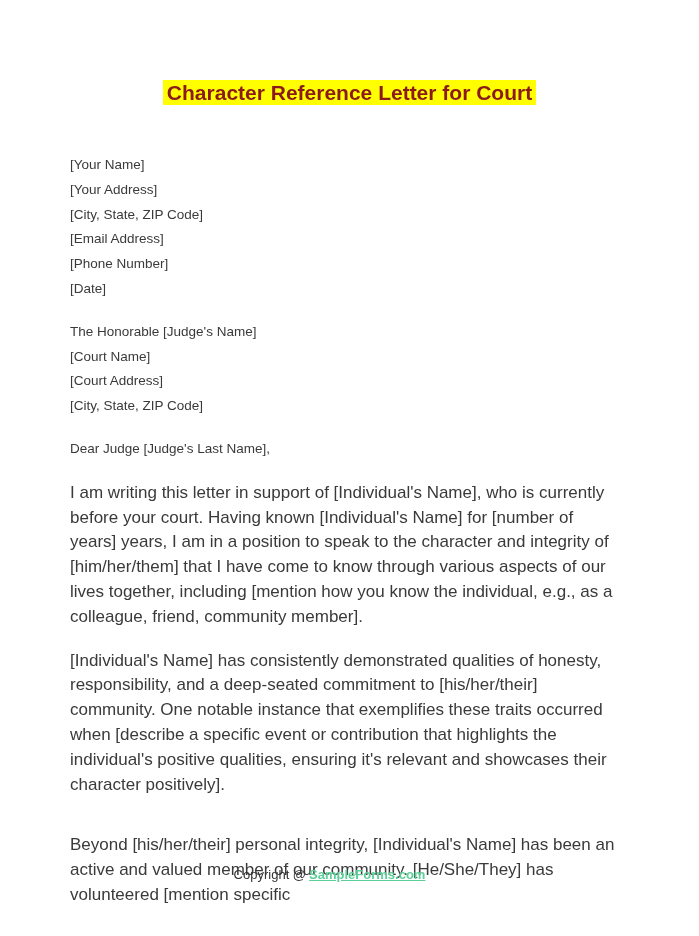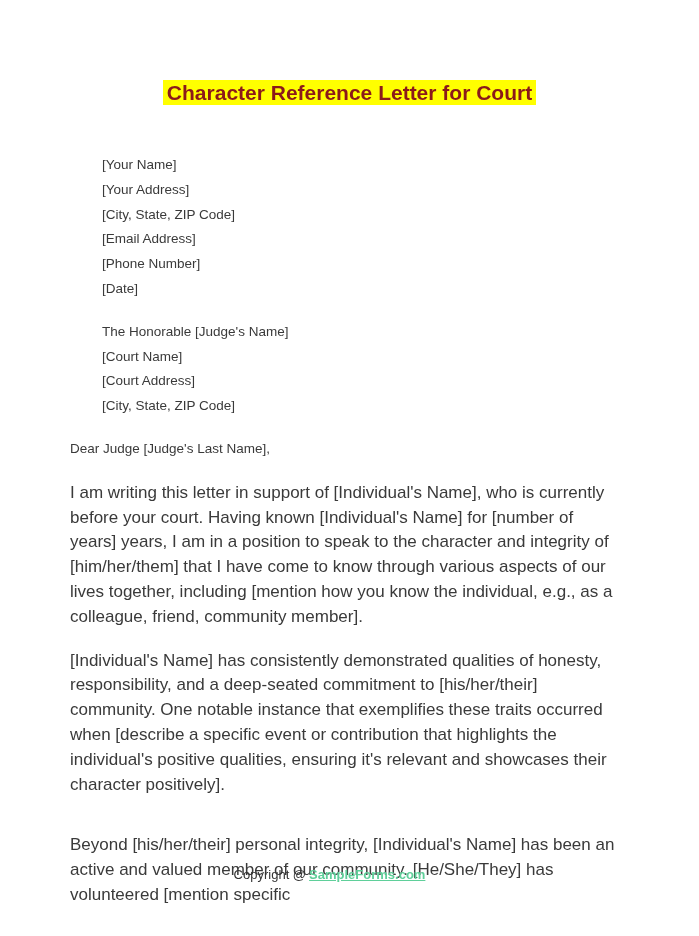--- a/index.html
+++ b/index.html
@@ -47,21 +47,20 @@
   .addr-block {
     margin: 0 0 18px 0;
     padding: 0;
     list-style: none;
   }
   .addr-block li {
     font-size: 13.5px;
     line-height: 24.8px;
     color: #3a3a3a;
     white-space: nowrap;
-    margin-left: 32px;
   }
   .salutation {
     font-size: 13.5px;
     line-height: 24.8px;
     color: #3a3a3a;
     margin: 0 0 19px 0;
   }
   .para {
     font-size: 17px;
     line-height: 24.8px;

